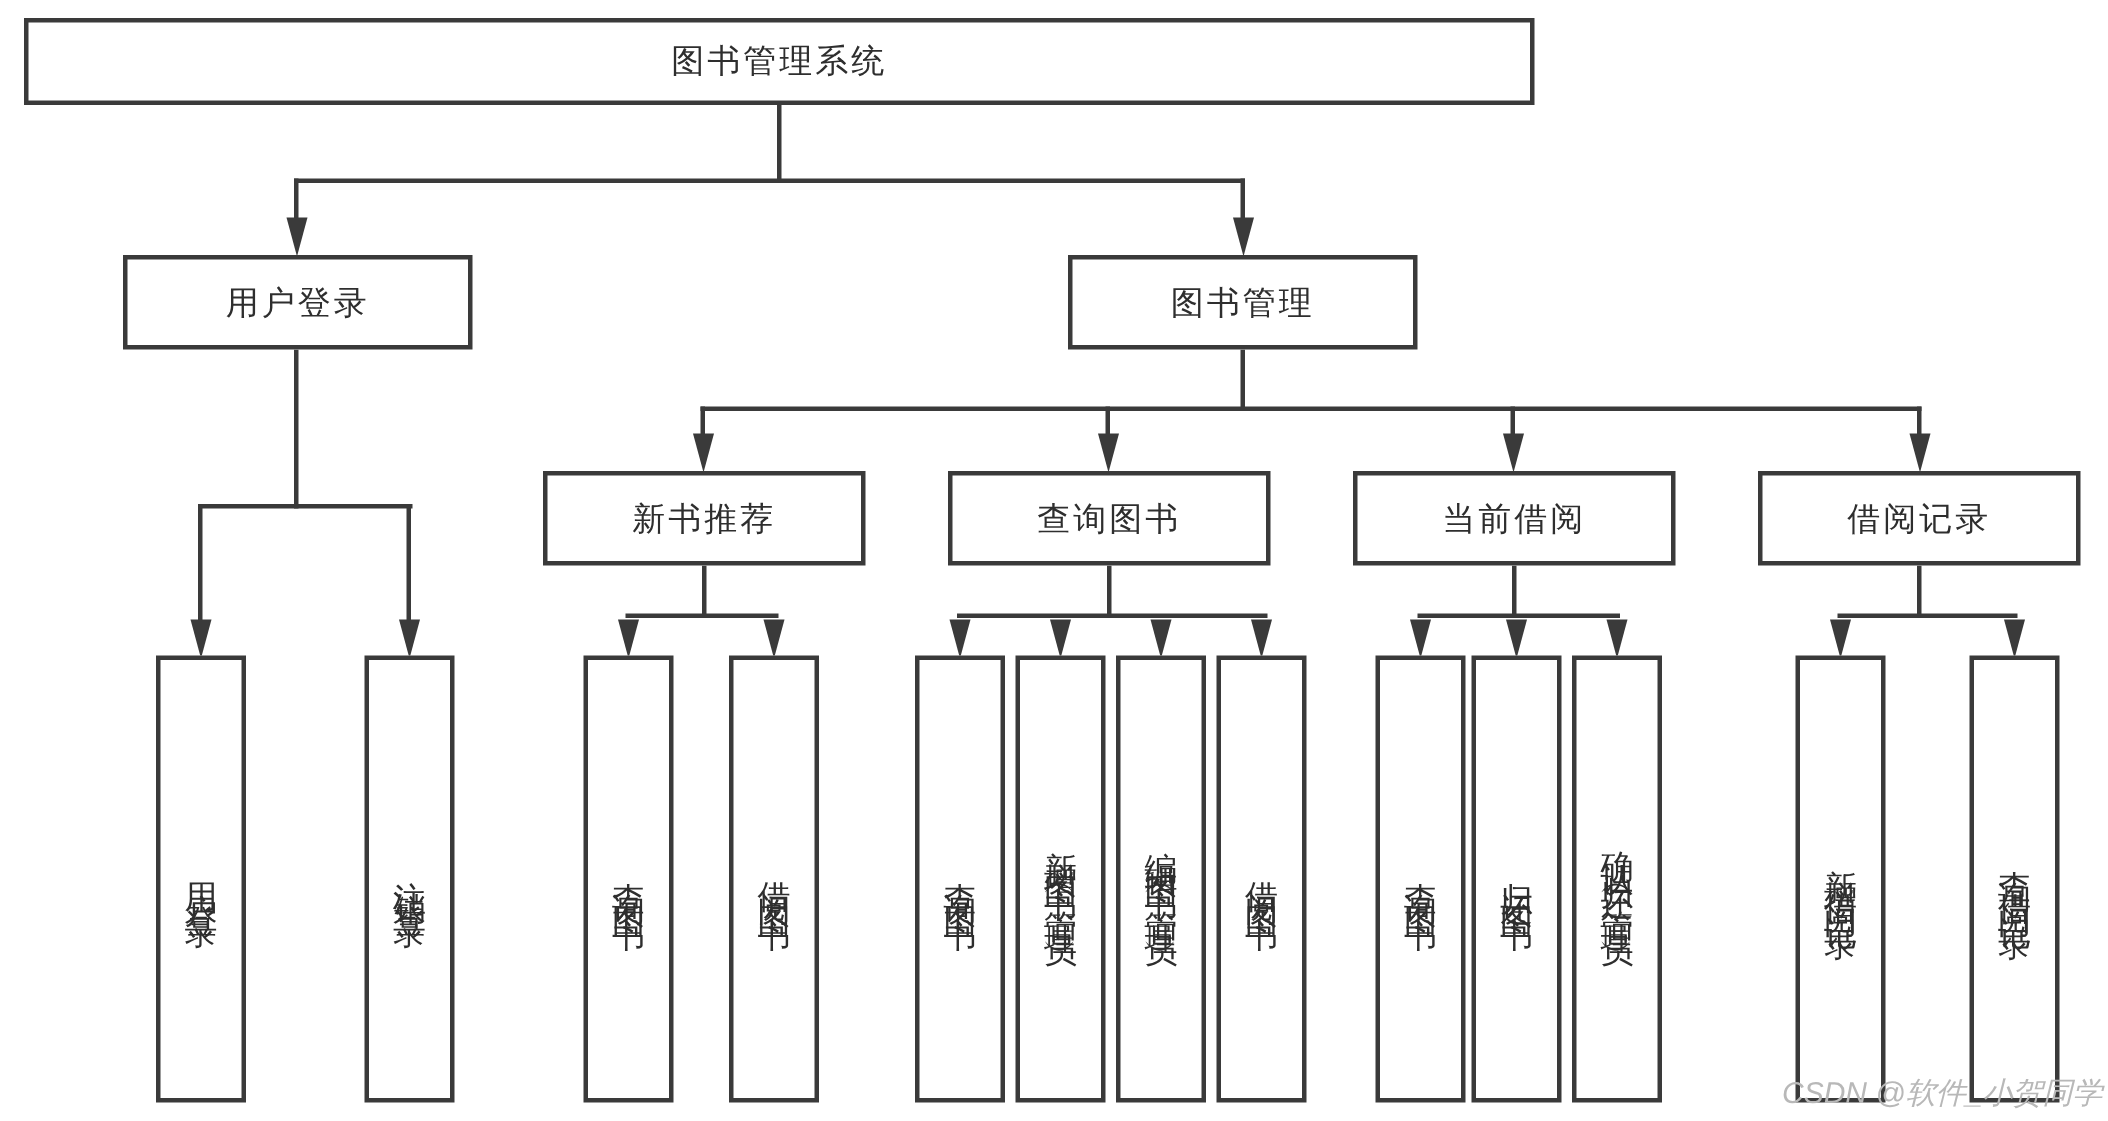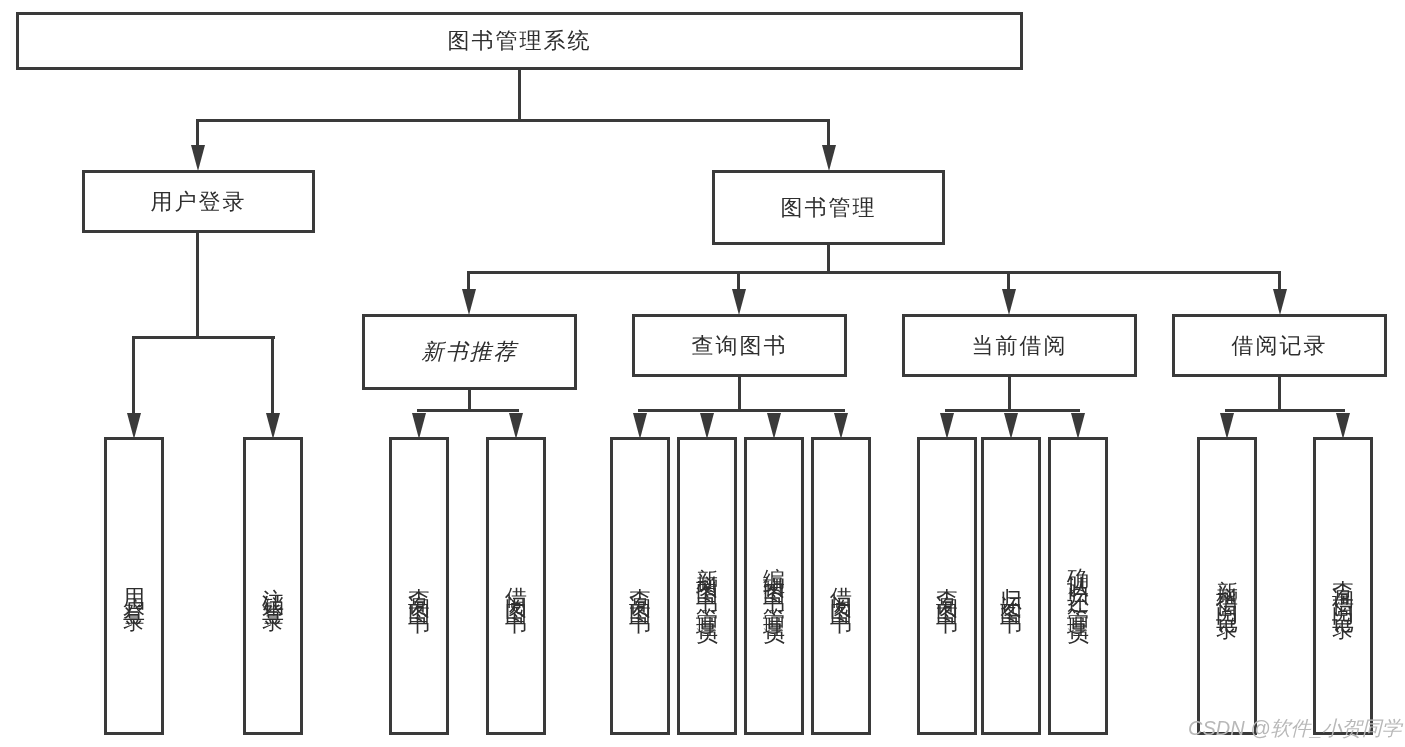--- a/index.html
+++ b/index.html
@@ -108,30 +108,30 @@
       <div class="arrow" style="left: 1220px; top: 413px;"></div>
       <div class="arrow" style="left: 1336px; top: 413px;"></div>
     </div>
   <div id="boxes-layer">
       <div class="box" style="left: 16px; top: 12px; width: 1007px; height: 58px;">
         <span class="label">图书管理系统</span>
       </div>
       <div class="box" style="left: 82px; top: 170px; width: 233px; height: 63px;">
         <span class="label">用户登录</span>
       </div>
-      <div class="box" style="left: 712px; top: 170px; width: 233px; height: 75px;">
+      <div class="box" style="left: 712px; top: 170px; width: 233px; height: 63px;">
         <span class="label">图书管理</span>
       </div>
-      <div class="box" style="left: 362px; top: 314px; width: 215px; height: 76px; font-style: italic;">
+      <div class="box" style="left: 362px; top: 314px; width: 215px; height: 63px;">
         <span class="label">新书推荐</span>
       </div>
       <div class="box" style="left: 632px; top: 314px; width: 215px; height: 63px;">
         <span class="label">查询图书</span>
       </div>
-      <div class="box" style="left: 902px; top: 314px; width: 235px; height: 63px; text-align: center;">
+      <div class="box" style="left: 902px; top: 314px; width: 215px; height: 63px; text-align: center;">
         <span class="label">当前借阅</span>
       </div>
       <div class="box" style="left: 1172px; top: 314px; width: 215px; height: 63px;">
         <span class="label">借阅记录</span>
       </div>
       <div class="box vertical" style="left: 104px; top: 437px; width: 60px; height: 298px;">
         <span class="label">用户登录</span>
       </div>
       <div class="box vertical" style="left: 243px; top: 437px; width: 60px; height: 298px;">
         <span class="label">注销登录</span>

